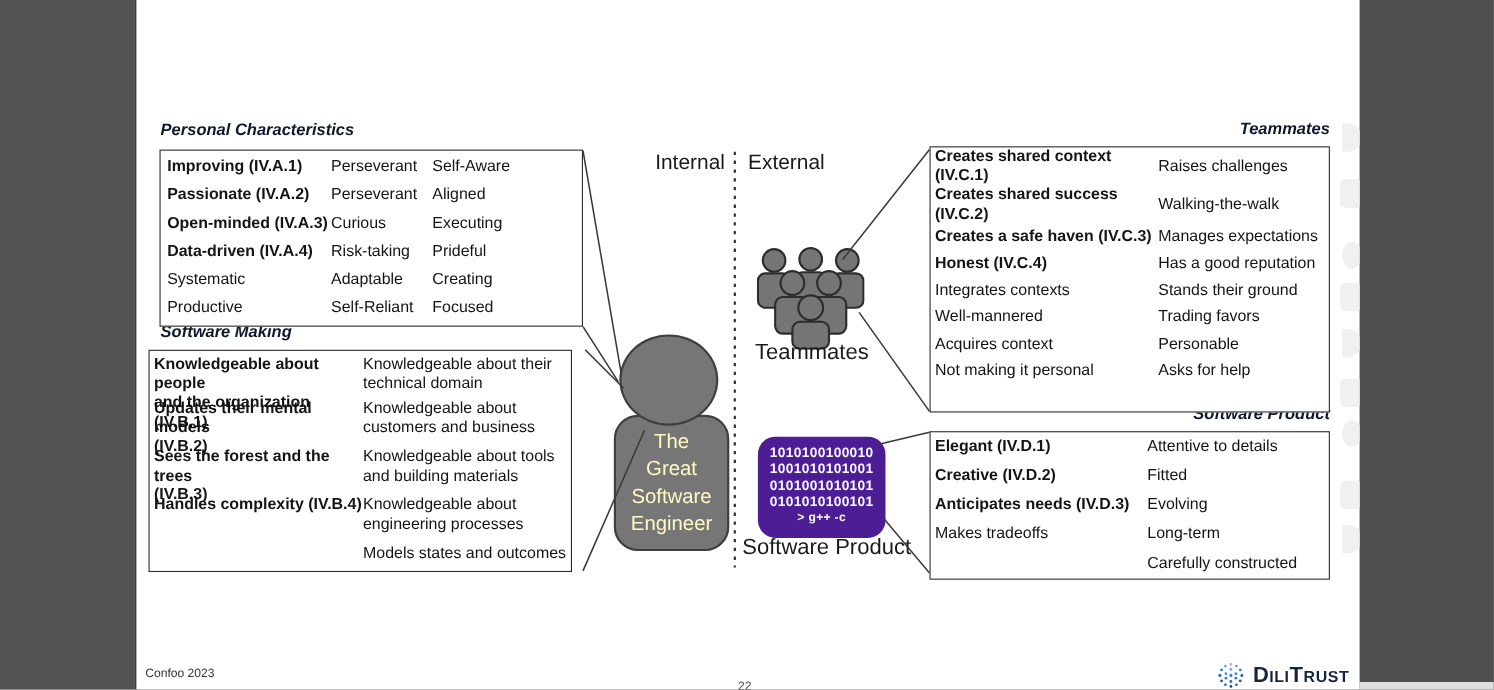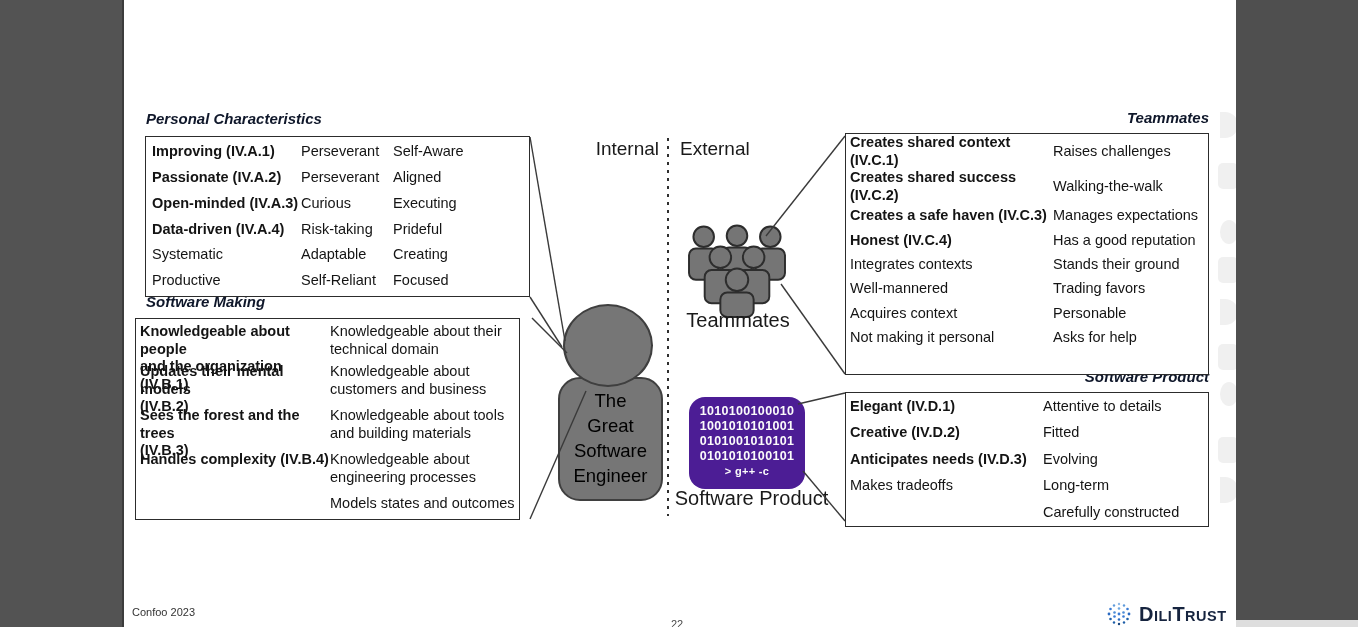--- a/index.html
+++ b/index.html
@@ -14,21 +14,21 @@
   .grid { display:grid; height:100%; color:#141414; font-size:14.5px; }
   .c { line-height:17.5px; white-space:pre-line; }
   .b { font-weight:bold; }
   .pc-grid { grid-template-columns:149px 92px 1fr; grid-auto-rows:1fr; align-items:center; padding:2px 0 2px 6px; }
   .dm-grid { grid-template-columns:190px 1fr; grid-template-rows:40px 44px 44px 44px auto; align-items:start; padding:4px 0 0 4px; }
   .tm-grid { grid-template-columns:203px 1fr; grid-auto-rows:1fr; align-items:center; padding:0 0 0 4px; }
   .sp-grid { grid-template-columns:193px 1fr; grid-auto-rows:1fr; align-items:center; padding:0 0 0 4px; }
   .zone-label { font-size:19px; color:#1a1a1a; }
   .caption { font-size:20px; color:#1a1a1a; text-align:center; white-space:nowrap; }
   .figure-body { position:absolute; left:434px; top:377px; width:105px; height:124px; background:#767676; border:2px solid #3f3f3f; border-radius:22px; text-align:center; padding-top:9px; }
-  .figure-body .ln { color:#000000; font-size:18.5px; line-height:25px; }
+  .figure-body .ln { color:#fef9c3; font-size:18.5px; line-height:25px; }
   .figure-head { position:absolute; left:439px; top:304px; width:90px; height:83px; background:#767676; border:2px solid #3f3f3f; border-radius:50%; }
   .bin-box { position:absolute; left:565px; top:397px; width:116px; height:92px; background:#4c1d95; border-radius:16px; text-align:center; padding-top:7px; }
   .bin-box .bl { color:#fbfbfb; font-size:12.5px; font-weight:bold; line-height:15px; letter-spacing:0.3px; }
   .bin-box .bl.prompt { font-size:11px; }
   .overlay { position:absolute; left:0; top:0; pointer-events:none; }
   .wm { position:absolute; background:#f0f0f0; }
   .footer-event { font-size:11px; color:#333; }
   .page-num { font-size:11px; color:#4a4a4a; }
   .logo { position:absolute; left:982px; top:601px; display:flex; align-items:flex-start; gap:7px; }
   .logo-text { color:#16243f; font-weight:bold; letter-spacing:0.5px; white-space:nowrap; line-height:26px; }

